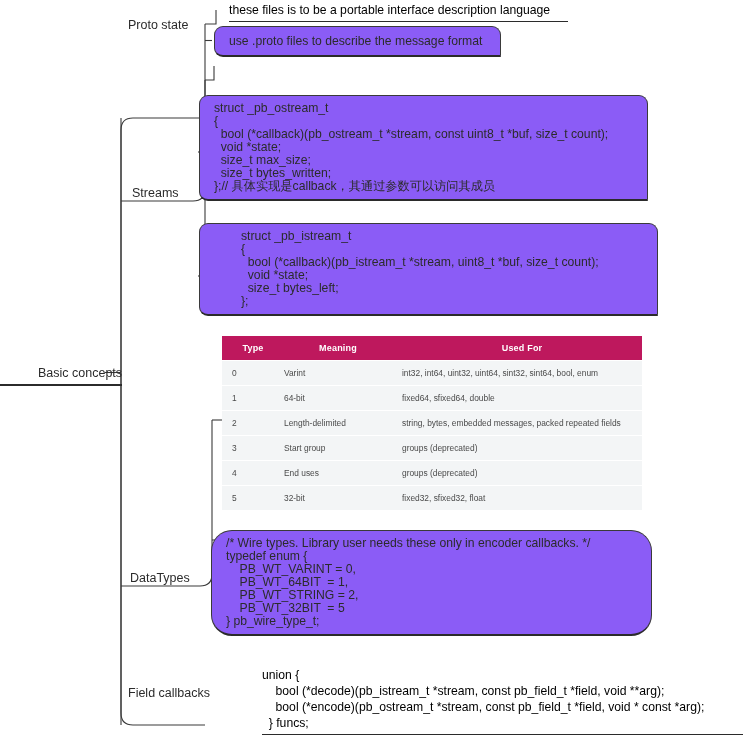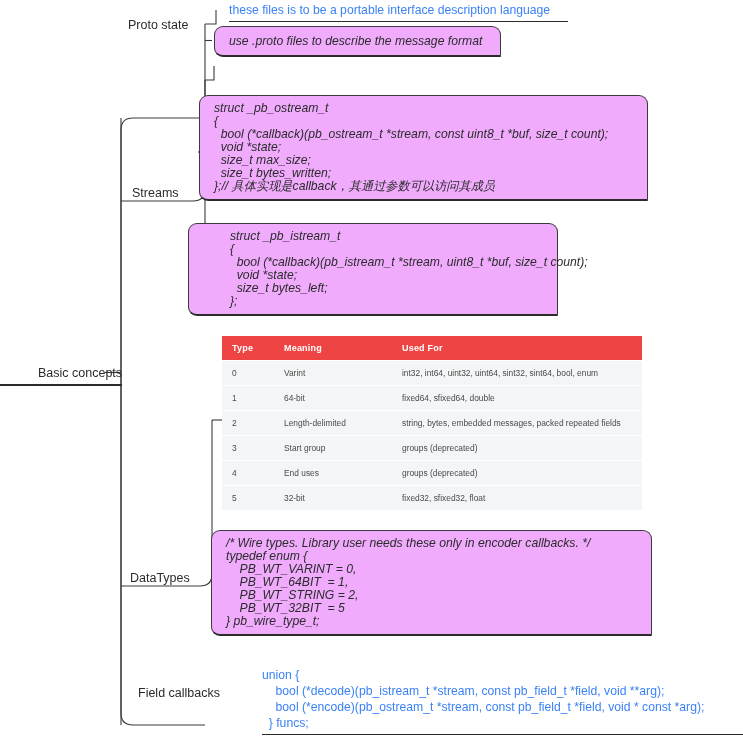--- a/index.html
+++ b/index.html
@@ -39,61 +39,60 @@
     position: absolute;
     height: 0;
     border-bottom: 2px solid #2b2b2b;
   }
 
   
   .topic-plain {
     position: absolute;
     font-size: 12.2px;
     line-height: 16px;
-    color: #3b82f6;
+    color: #000000;
     white-space: pre;
     border-bottom: 1.4px solid #2b2b2b;
     box-sizing: border-box;
     padding: 0 0 3px 0;
   }
 
   
   .topic-box {
     position: absolute;
     box-sizing: border-box;
     border: 1.1px solid #3a3a3a;
     border-bottom: 2px solid #2b2b2b;
     border-radius: 9px;
     border-bottom-left-radius: 9px;
     border-bottom-right-radius: 0;
-    background: #f0abfc;
+    background: #8b5cf6;
     font-size: 12.2px;
     line-height: 16px;
     color: #2b2b2b;
     white-space: pre;
     padding: 6px 10px 6px 14px;
     overflow: visible;
-    font-style: italic;
   }
   .topic-box.code { line-height: 13px; }
 
   
   .wt-table {
     position: absolute;
     border-collapse: collapse;
     table-layout: fixed;
     font-size: 8.4px;
     color: #4a4a4a;
     background: #f3f5f6;
   }
   .wt-table th {
-    background: #ef4444;
+    background: #be185d;
     color: #ffffff;
     font-weight: bold;
-    text-align: left;
+    text-align: center;
     font-size: 9px;
     padding: 7px 0 7px 10px;
     letter-spacing: .2px;
   }
   .wt-table td {
     background: #f3f5f6;
     border-top: 1.4px solid #ffffff;
     padding: 7px 0 7px 10px;
     text-align: left;
     white-space: nowrap;
@@ -135,36 +134,36 @@
 
   <div class="root-label" style="left:6px; top:367px;margin-left:32px;">Basic concepts</div>
   <div class="root-rule" style="left:0px; top:384px; width:122px;"></div>
 
   <div class="spine-label" style="left:128px; top:19px;">Proto state</div>
 
   <div class="spine-label" style="left:132px; top:187px;">Streams</div>
 
   <div class="spine-label" style="left:130px; top:572px;">DataTypes</div>
 
-  <div class="spine-label" style="left:138px; top:687px;">Field callbacks</div>
+  <div class="spine-label" style="left:128px; top:687px;">Field callbacks</div>
 
   <div class="topic-plain" style="left:229px; top:2px; width:339px;">these files is to be a portable interface description language</div>
 
   <div class="topic-box" style="left:214px; top:26px; width:287px;">use .proto files to describe the message format</div>
 
 
   <div class="topic-box code" style="left:199px; top:95px; width:449px;">struct _pb_ostream_t
 {
   bool (*callback)(pb_ostream_t *stream, const uint8_t *buf, size_t count);
   void *state;
   size_t max_size;
   size_t bytes_written;
 };// 具体实现是callback，其通过参数可以访问其成员</div>
 
-  <div class="topic-box code" style="left:188px; top:223px; width:370px;padding-left:41px;">struct _pb_istream_t
+  <div class="topic-box code" style="left:199px; top:223px; width:459px;padding-left:41px;">struct _pb_istream_t
 {
   bool (*callback)(pb_istream_t *stream, uint8_t *buf, size_t count);
   void *state;
   size_t bytes_left;
 };</div>
 
   <table class="wt-table" style="left:222px; top:336px; width:420px;">
     <colgroup>
       <col class="wt-c0">
         <col class="wt-c1">
@@ -204,21 +203,21 @@
         <td>groups (deprecated)</td>
       </tr>
       <tr>
         <td>5</td>
         <td>32-bit</td>
         <td>fixed32, sfixed32, float</td>
       </tr>
     </tbody>
   </table>
 
-  <div class="topic-box code" style="left:211px; top:530px; width:441px;">/* Wire types. Library user needs these only in encoder callbacks. */
+  <div class="topic-box code" style="left:211px; top:530px; width:441px;border-radius:21px;">/* Wire types. Library user needs these only in encoder callbacks. */
 typedef enum {
     PB_WT_VARINT = 0,
     PB_WT_64BIT  = 1,
     PB_WT_STRING = 2,
     PB_WT_32BIT  = 5
 } pb_wire_type_t;</div>
 
   <div class="topic-plain" style="left:262px; top:667px; width:481px;">union {
     bool (*decode)(pb_istream_t *stream, const pb_field_t *field, void **arg);
     bool (*encode)(pb_ostream_t *stream, const pb_field_t *field, void * const *arg);

